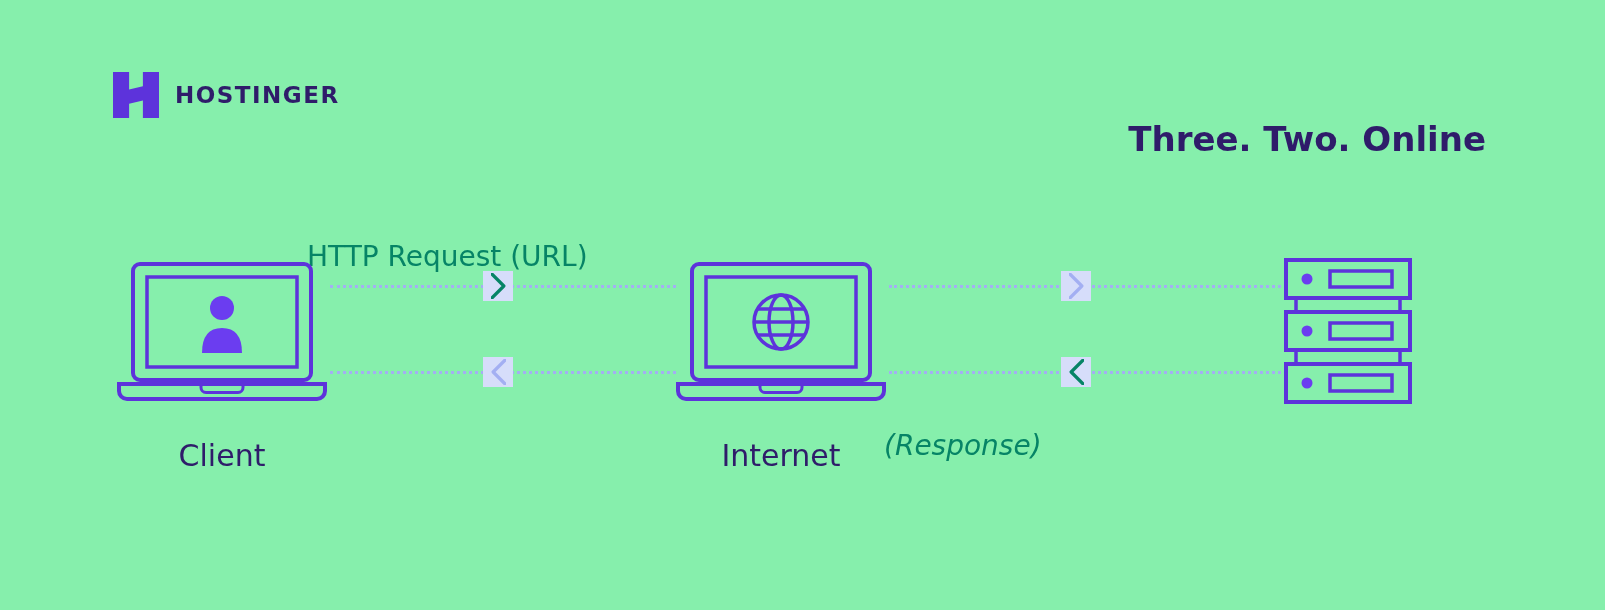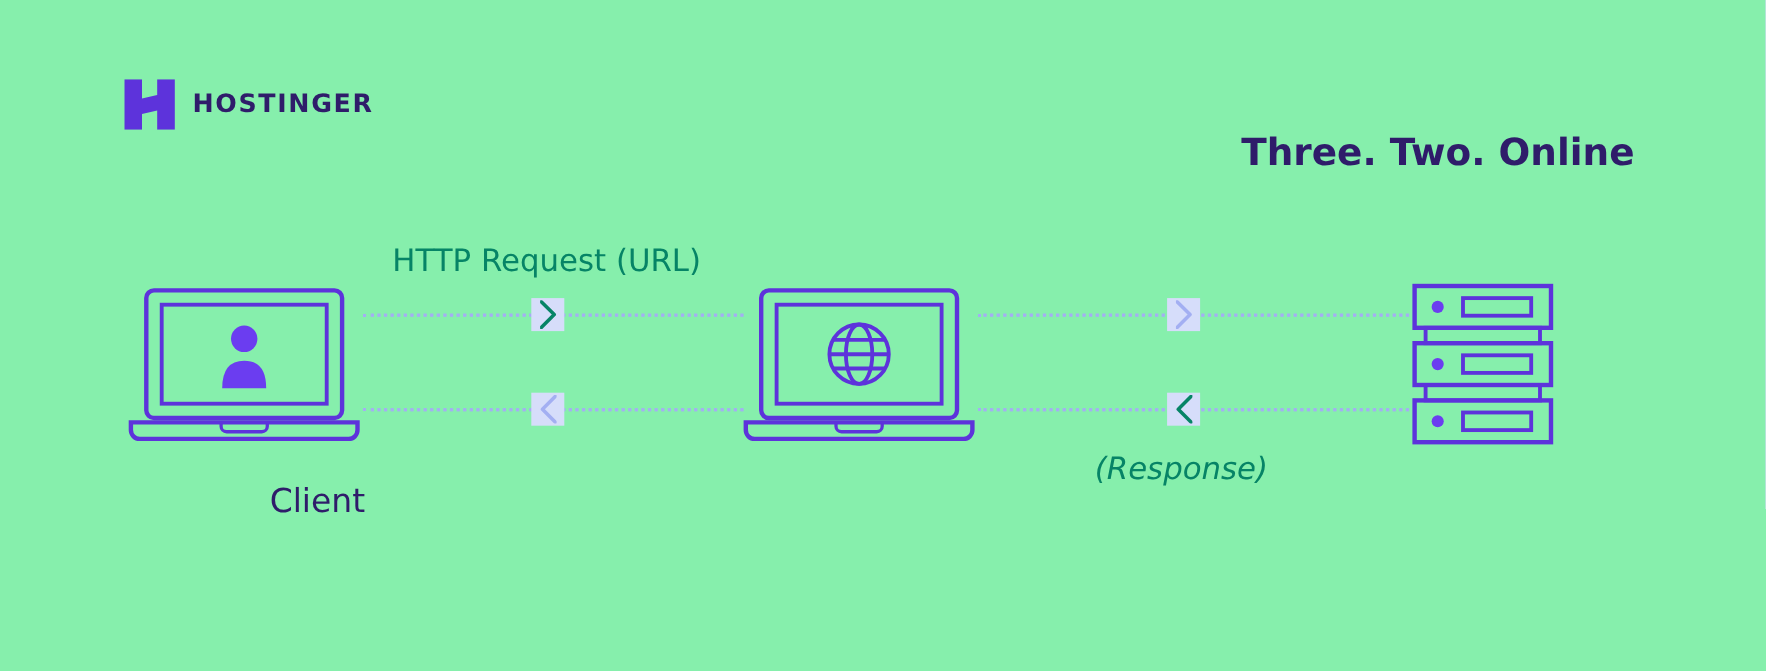--- a/index.html
+++ b/index.html
@@ -23,26 +23,26 @@
   .dotted {
     position:absolute; height:0; border-top:3px dotted #a3aff2;
   }
   
   .chev {
     position:absolute; width:30px; height:30px; background:#d6ddfa;
     display:flex; align-items:center; justify-content:center;
   }
   
   .flow-label {
-    position:absolute; width:380px; text-align:center;
-    font-size:28px; font-weight:500; color:#068466; line-height:35px;
+    position:absolute; width:380px; 
+    font-size:28px; font-weight:500; color:#068466; line-height:35px;margin-top:20px;
   }
   
   .node-label {
-    position:absolute; width:220px; text-align:right;
+    position:absolute; width:220px; text-align:center;
     font-size:30px; font-weight:500; color:#2f1c6a;
   }
   .node-icon { position:absolute; }
 </style>
 </head>
 <body>
 
 <div class="canvas">
 
   <div class="logo-group">
@@ -119,14 +119,15 @@
       <rect x="47" y="14" width="62" height="16" stroke-width="3.5"></rect>
       <rect x="47" y="66" width="62" height="16" stroke-width="3.5"></rect>
       <rect x="47" y="118" width="62" height="16" stroke-width="3.5"></rect>
     </g>
     <circle cx="24" cy="22" r="5.5" fill="#6b3df0"></circle>
     <circle cx="24" cy="74" r="5.5" fill="#6b3df0"></circle>
     <circle cx="24" cy="126" r="5.5" fill="#6b3df0"></circle>
   </svg>
 
   <div class="node-label" style="left:112px; top:438px;">Client</div>
+  <div class="node-label" style="left:671px; top:438px;">Internet</div>
 
 </div>
 
 </body></html>

